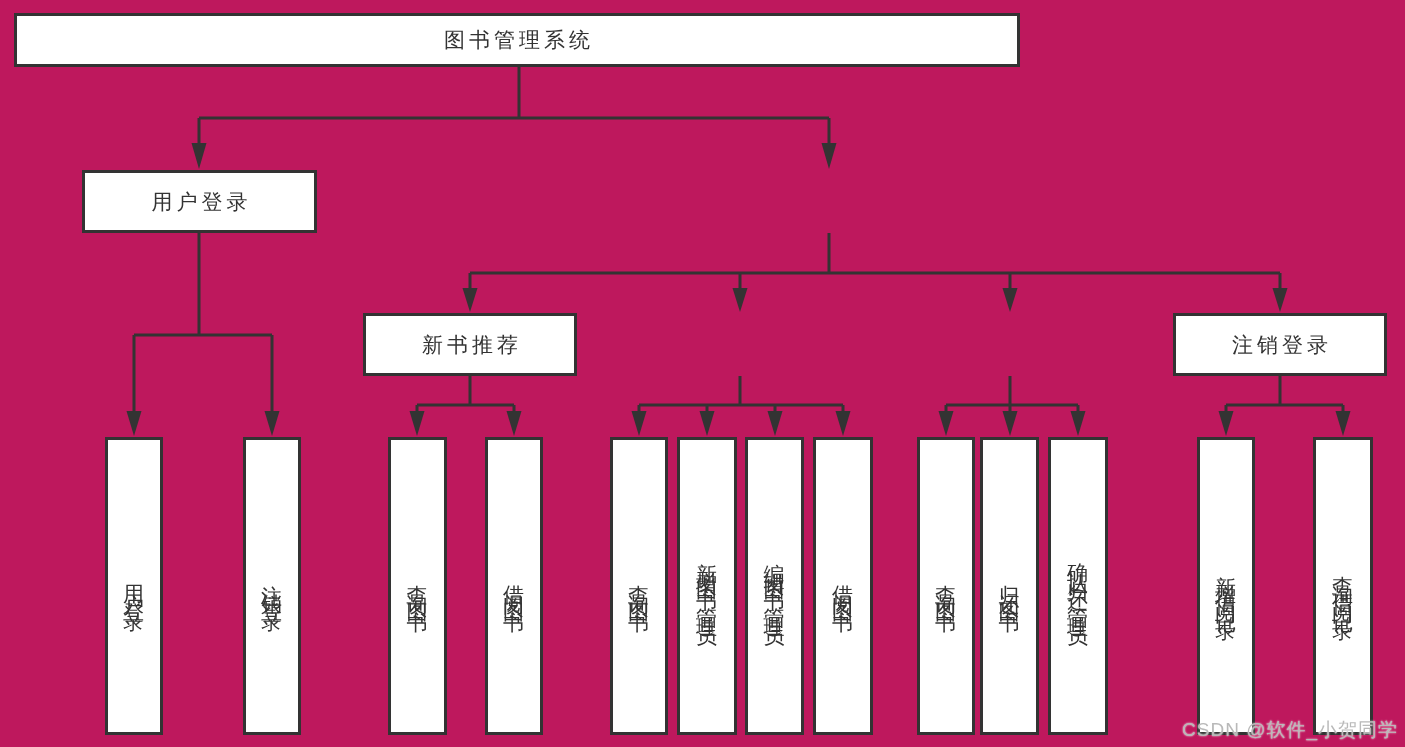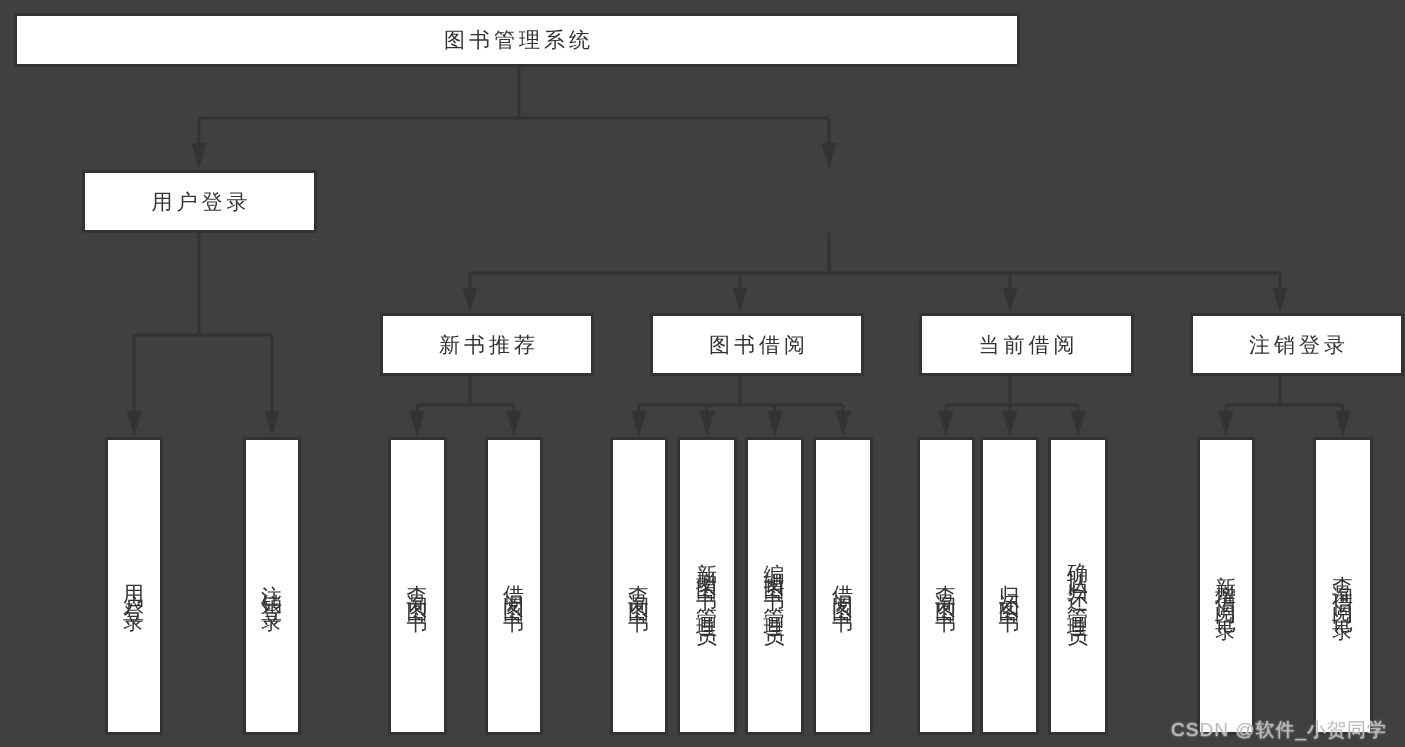--- a/index.html
+++ b/index.html
@@ -1,19 +1,19 @@
 <!DOCTYPE html>
 <html><head>
 <meta charset="utf-8">
 <style>
   html,body{margin:0;padding:0;background:#ffffff;}
   #stage{
     position:relative;
     width:1405px;height:747px;
-    background:#404040;
+    background:#be185d;
     font-family:"Liberation Sans","DejaVu Sans",sans-serif;
     overflow:hidden;
     text-decoration:underline;
   }
   .node{
     position:absolute;
     box-sizing:border-box;
     border:3px solid #333333;
     background:#ffffff;
     color:#333333;
@@ -27,26 +27,26 @@
   }
   .vnode{
     writing-mode:vertical-rl;
     text-orientation:mixed;
     letter-spacing:9px;
     text-indent:0;
     white-space:normal;
     line-height:1;
   }
   .lvl4{top:437px;height:298px;}
-  .lvl3{top:313px;height:63px;width:214px;margin-left:17px;}
+  .lvl3{top:313px;height:63px;width:214px;}
   .lvl2{top:170px;height:63px;}
   #connectors{position:absolute;left:0;top:0;width:1405px;height:747px;}
   #watermark{
     position:absolute;
-    right:18px;
+    right:7px;
     bottom:4px;
     font-size:19px;
     color:#b9b9b9;
     letter-spacing:1px;
     text-shadow:0 0 2px #ffffff;
   }
 </style>
 </head>
 <body>
 
@@ -97,22 +97,20 @@
       <polygon points="1218.5,411 1233.5,411 1226,436"></polygon>
       <polygon points="1335.5,411 1350.5,411 1343,436"></polygon>
     </g>
   </svg>
 
   <div class="node" style="left:14px;top:13px;width:1006px;height:54px;">图书管理系统</div>
 
   <div class="node lvl2" style="left:82px;width:235px;">用户登录</div>
 
   <div class="node lvl3" style="left:363px;">新书推荐</div>
-  <div class="node lvl3" style="left:633px;">图书借阅</div>
-  <div class="node lvl3" style="left:902px;width:215px;">当前借阅</div>
   <div class="node lvl3" style="left:1173px;">注销登录</div>
 
   <div class="node vnode lvl4" style="left:105px;width:58px;">用户登录</div>
   <div class="node vnode lvl4" style="left:243px;width:58px;">注销登录</div>
 
   <div class="node vnode lvl4" style="left:388px;width:59px;">查询图书</div>
   <div class="node vnode lvl4" style="left:485px;width:58px;">借阅图书</div>
 
   <div class="node vnode lvl4" style="left:610px;width:58px;">查询图书</div>
   <div class="node vnode lvl4" style="left:677px;width:60px;">新增图书（管理员）</div>

